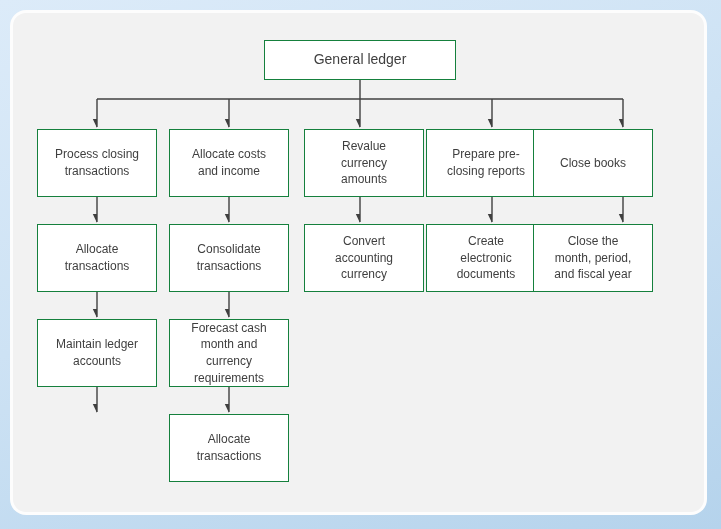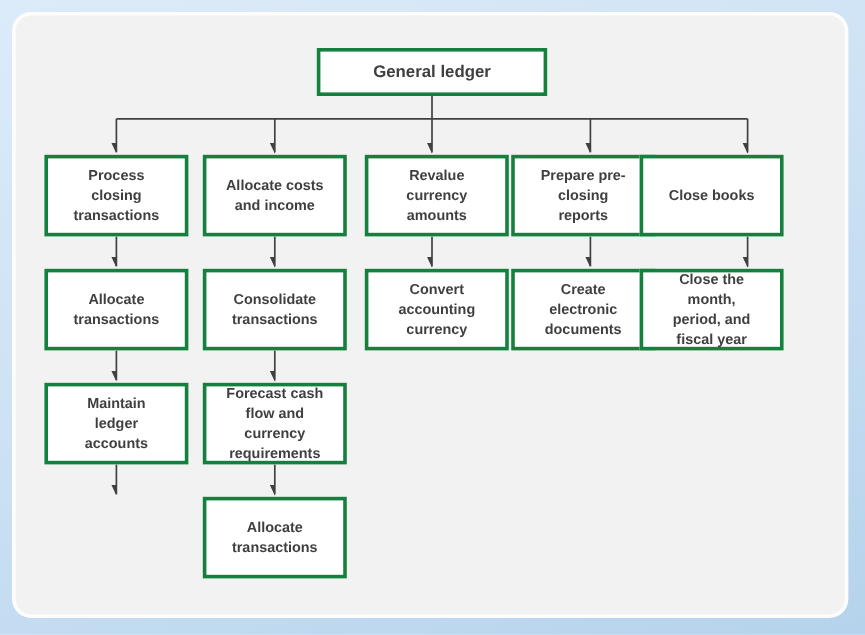--- a/index.html
+++ b/index.html
@@ -33,32 +33,31 @@
     left: 0;
     top: 0;
     width: 721px;
     height: 529px;
     pointer-events: none;
   }
   .node {
     position: absolute;
     box-sizing: border-box;
     background: #ffffff;
-    border: 3px solid #15803d;
+    border: 1px solid #15803d;
     color: #3f3f3f;
     display: flex;
     align-items: center;
     justify-content: center;
     text-align: center;
     font-size: 12px;
     line-height: 1.38;
     padding: 5px 16px;
     width: 120px;
     height: 68px;
-    font-weight: bold;
   }
   .node.root {
     left: 264px;
     top: 40px;
     width: 192px;
     height: 40px;
     font-size: 14px;
   }
   .col1 { left: 37px; }
   .col2 { left: 169px; }
@@ -109,21 +108,21 @@
   </svg>
 
   <div class="node root">General ledger</div>
 
   <div class="node col1 row1">Process closing transactions</div>
   <div class="node col1 row2">Allocate transactions</div>
   <div class="node col1 row3">Maintain ledger accounts</div>
 
   <div class="node col2 row1">Allocate costs and income</div>
   <div class="node col2 row2">Consolidate transactions</div>
-  <div class="node col2 row3">Forecast cash flow and currency requirements</div>
+  <div class="node col2 row3">Forecast cash month and currency requirements</div>
   <div class="node col2 row4">Allocate transactions</div>
 
   <div class="node col3 row1">Revalue currency amounts</div>
   <div class="node col3 row2">Convert accounting currency</div>
 
   <div class="node col4 row1">Prepare pre-closing reports</div>
   <div class="node col4 row2">Create electronic documents</div>
 
   <div class="node col5 row1">Close books</div>
   <div class="node col5 row2">Close the month, period, and fiscal year</div>

